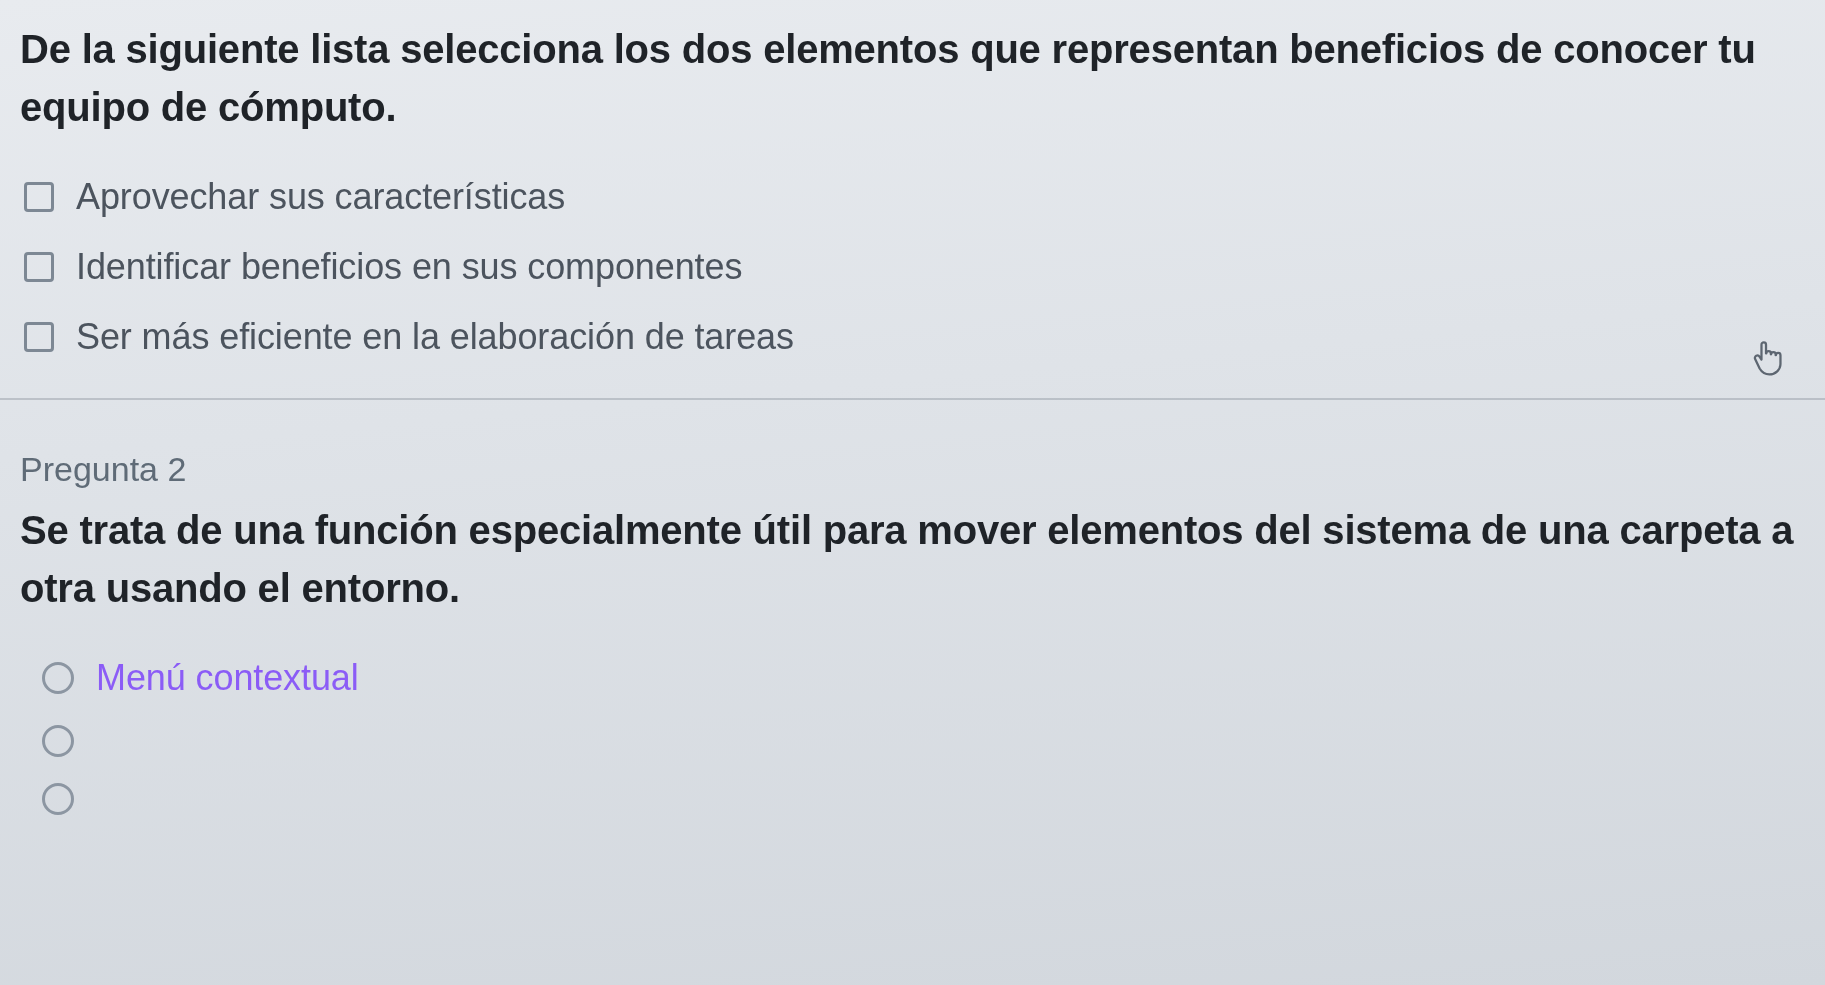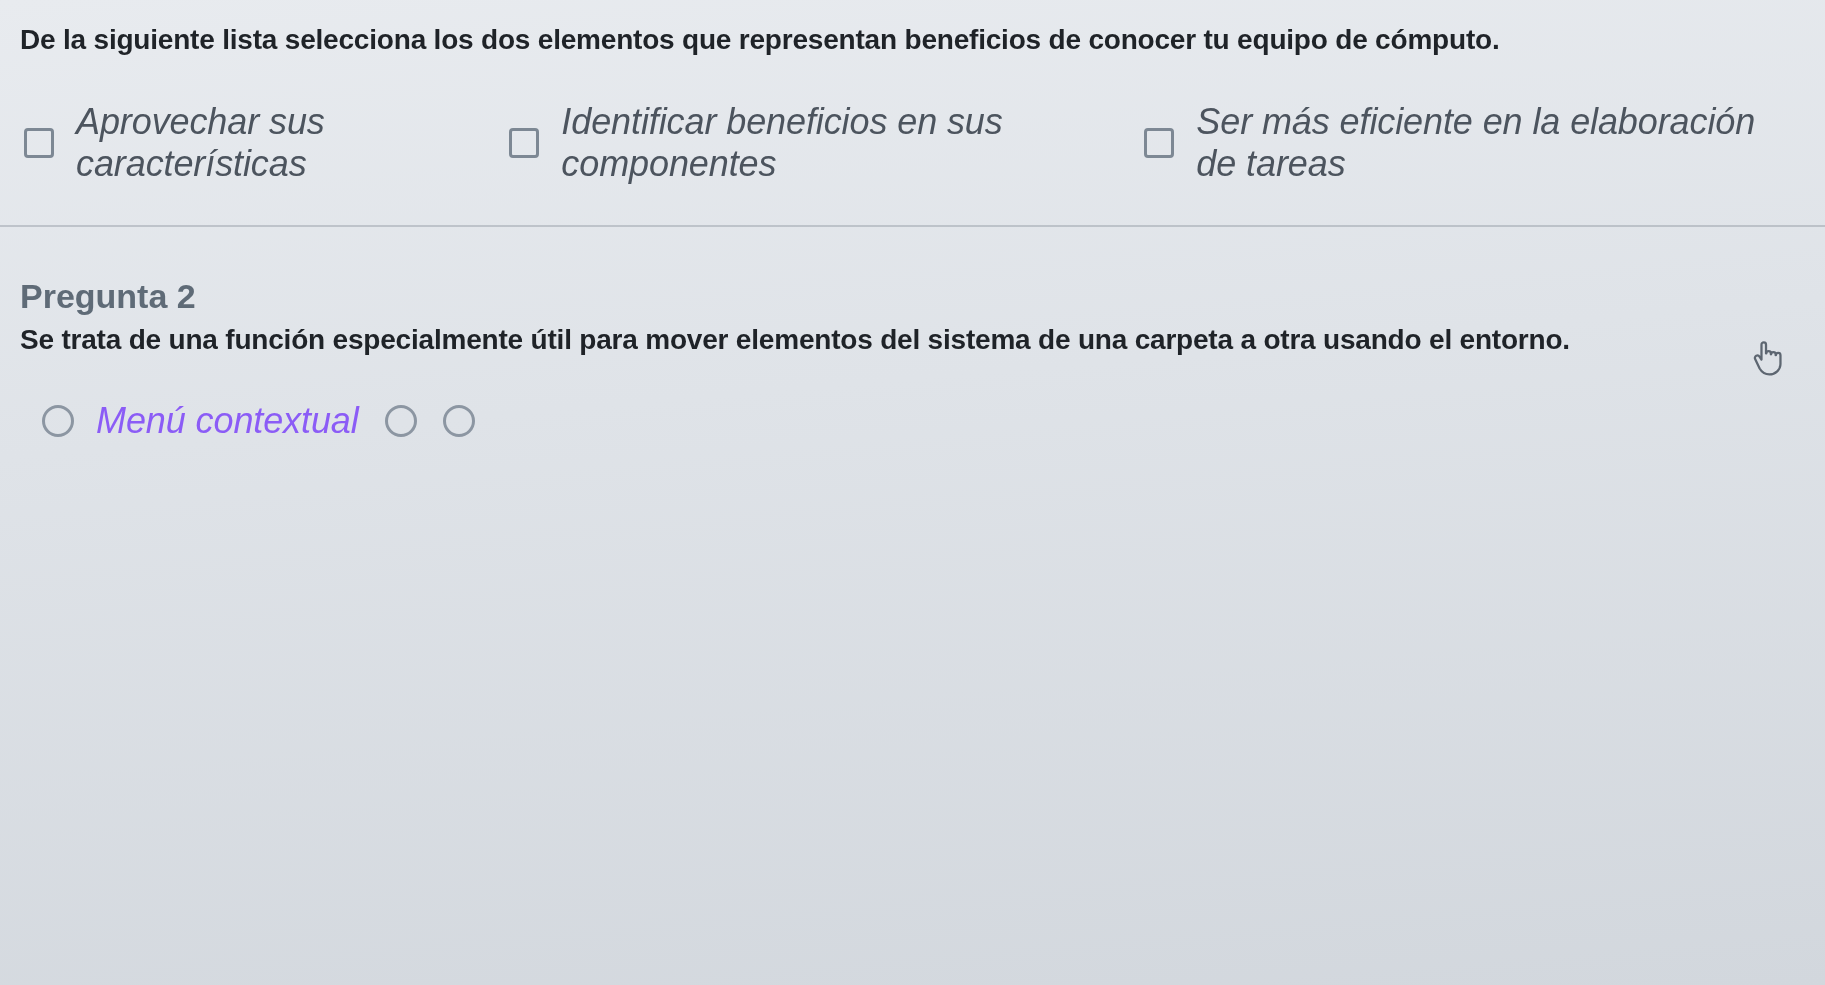--- a/index.html
+++ b/index.html
@@ -22,37 +22,36 @@
     padding-bottom: 40px;
   }
   .divider {
     border: none;
     border-top: 2px solid rgba(120,130,140,0.35);
     margin: 0 -30px 50px -20px;
   }
   .question-label {
     font-size: 34px;
     color: #5f6b77;
-    font-weight: 700;
-    margin-bottom: 4px;
+    font-weight: 400;
+    margin-bottom: 12px;
   }
   .question-text {
-    font-size: 28px;
+    font-size: 40px;
     font-weight: 700;
     color: #1f2328;
     line-height: 1.45;
     margin-bottom: 40px;
     letter-spacing: -0.2px;
   }
   .options {
     display: flex;
-    flex-direction: row;
+    flex-direction: column;
     gap: 28px;
     padding-left: 4px;
-    font-style: italic;
   }
   .option-row {
     display: flex;
     align-items: center;
     gap: 22px;
   }
   .checkbox {
     width: 30px;
     height: 30px;
     border: 3px solid #7d8894;

